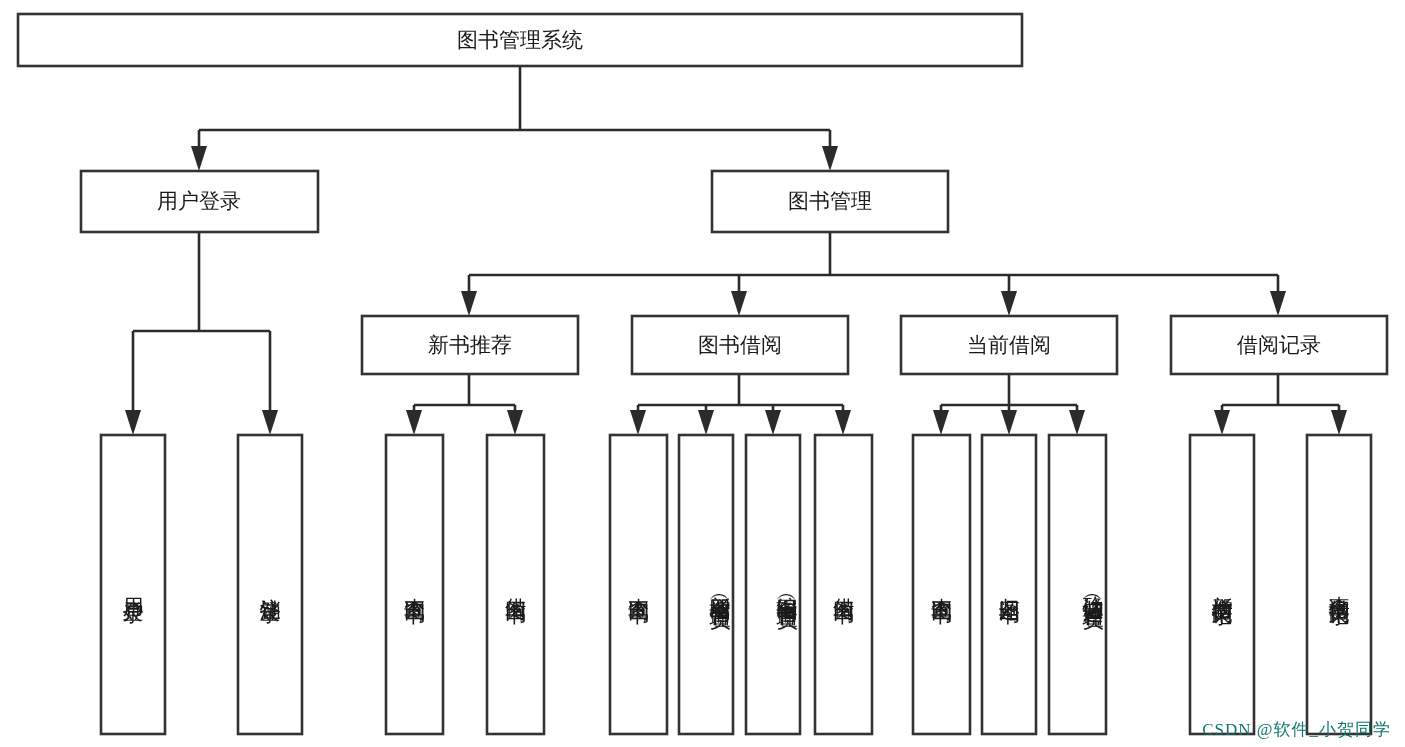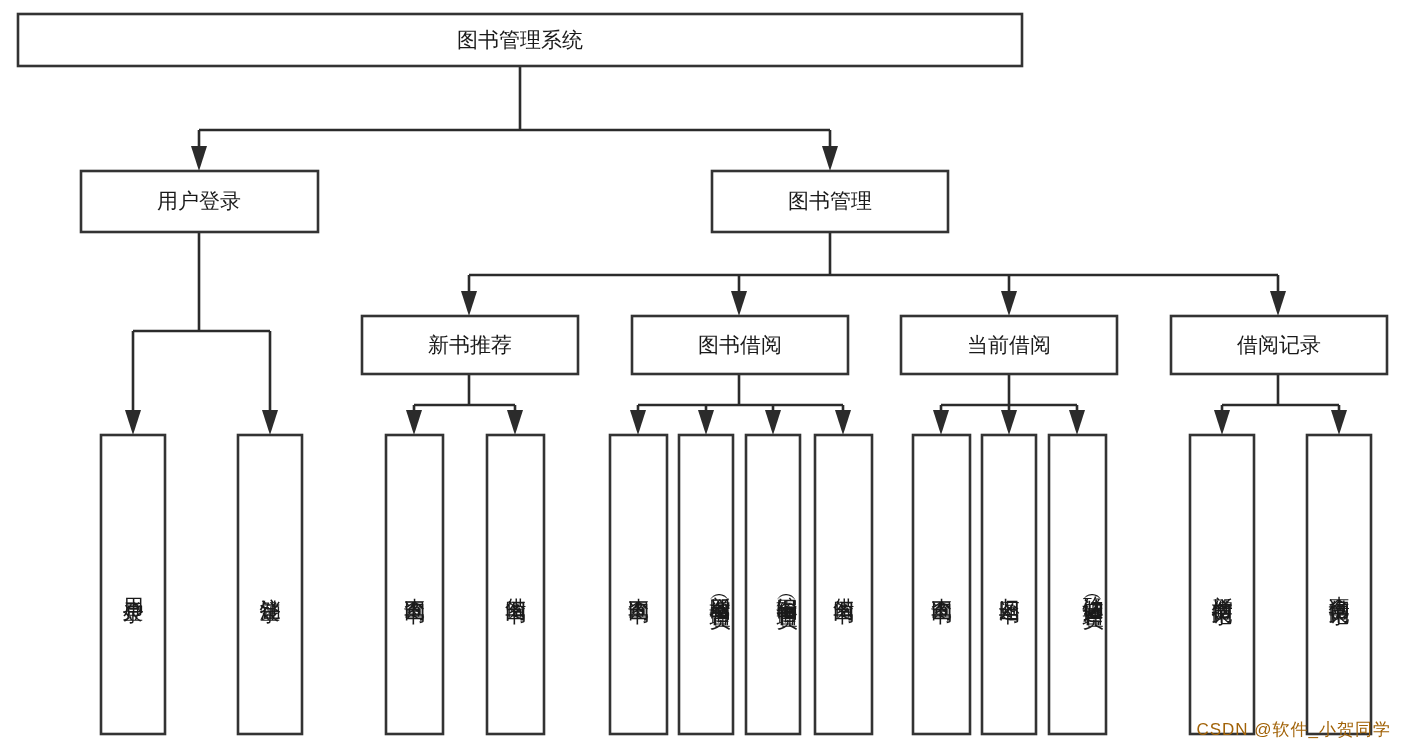--- a/index.html
+++ b/index.html
@@ -63,23 +63,23 @@
     align-items: center;
     justify-content: center;
     text-align: center;
     white-space: nowrap;
     pointer-events: none;
   }
   #watermark {
     position: absolute;
     right: 14px;
     bottom: 6px;
-    font-family: Liberation Sans, sans-serif;
+    font-family: Liberation Serif, serif;
     font-size: 17px;
-    color: #a16207;
+    color: #0f766e;
     letter-spacing: 1px;
     user-select: none;
   }
 </style>
 </head>
 <body>
 
 <div id="diagram-root">
 
   <svg id="tree-svg" viewBox="0 0 1405 747">

